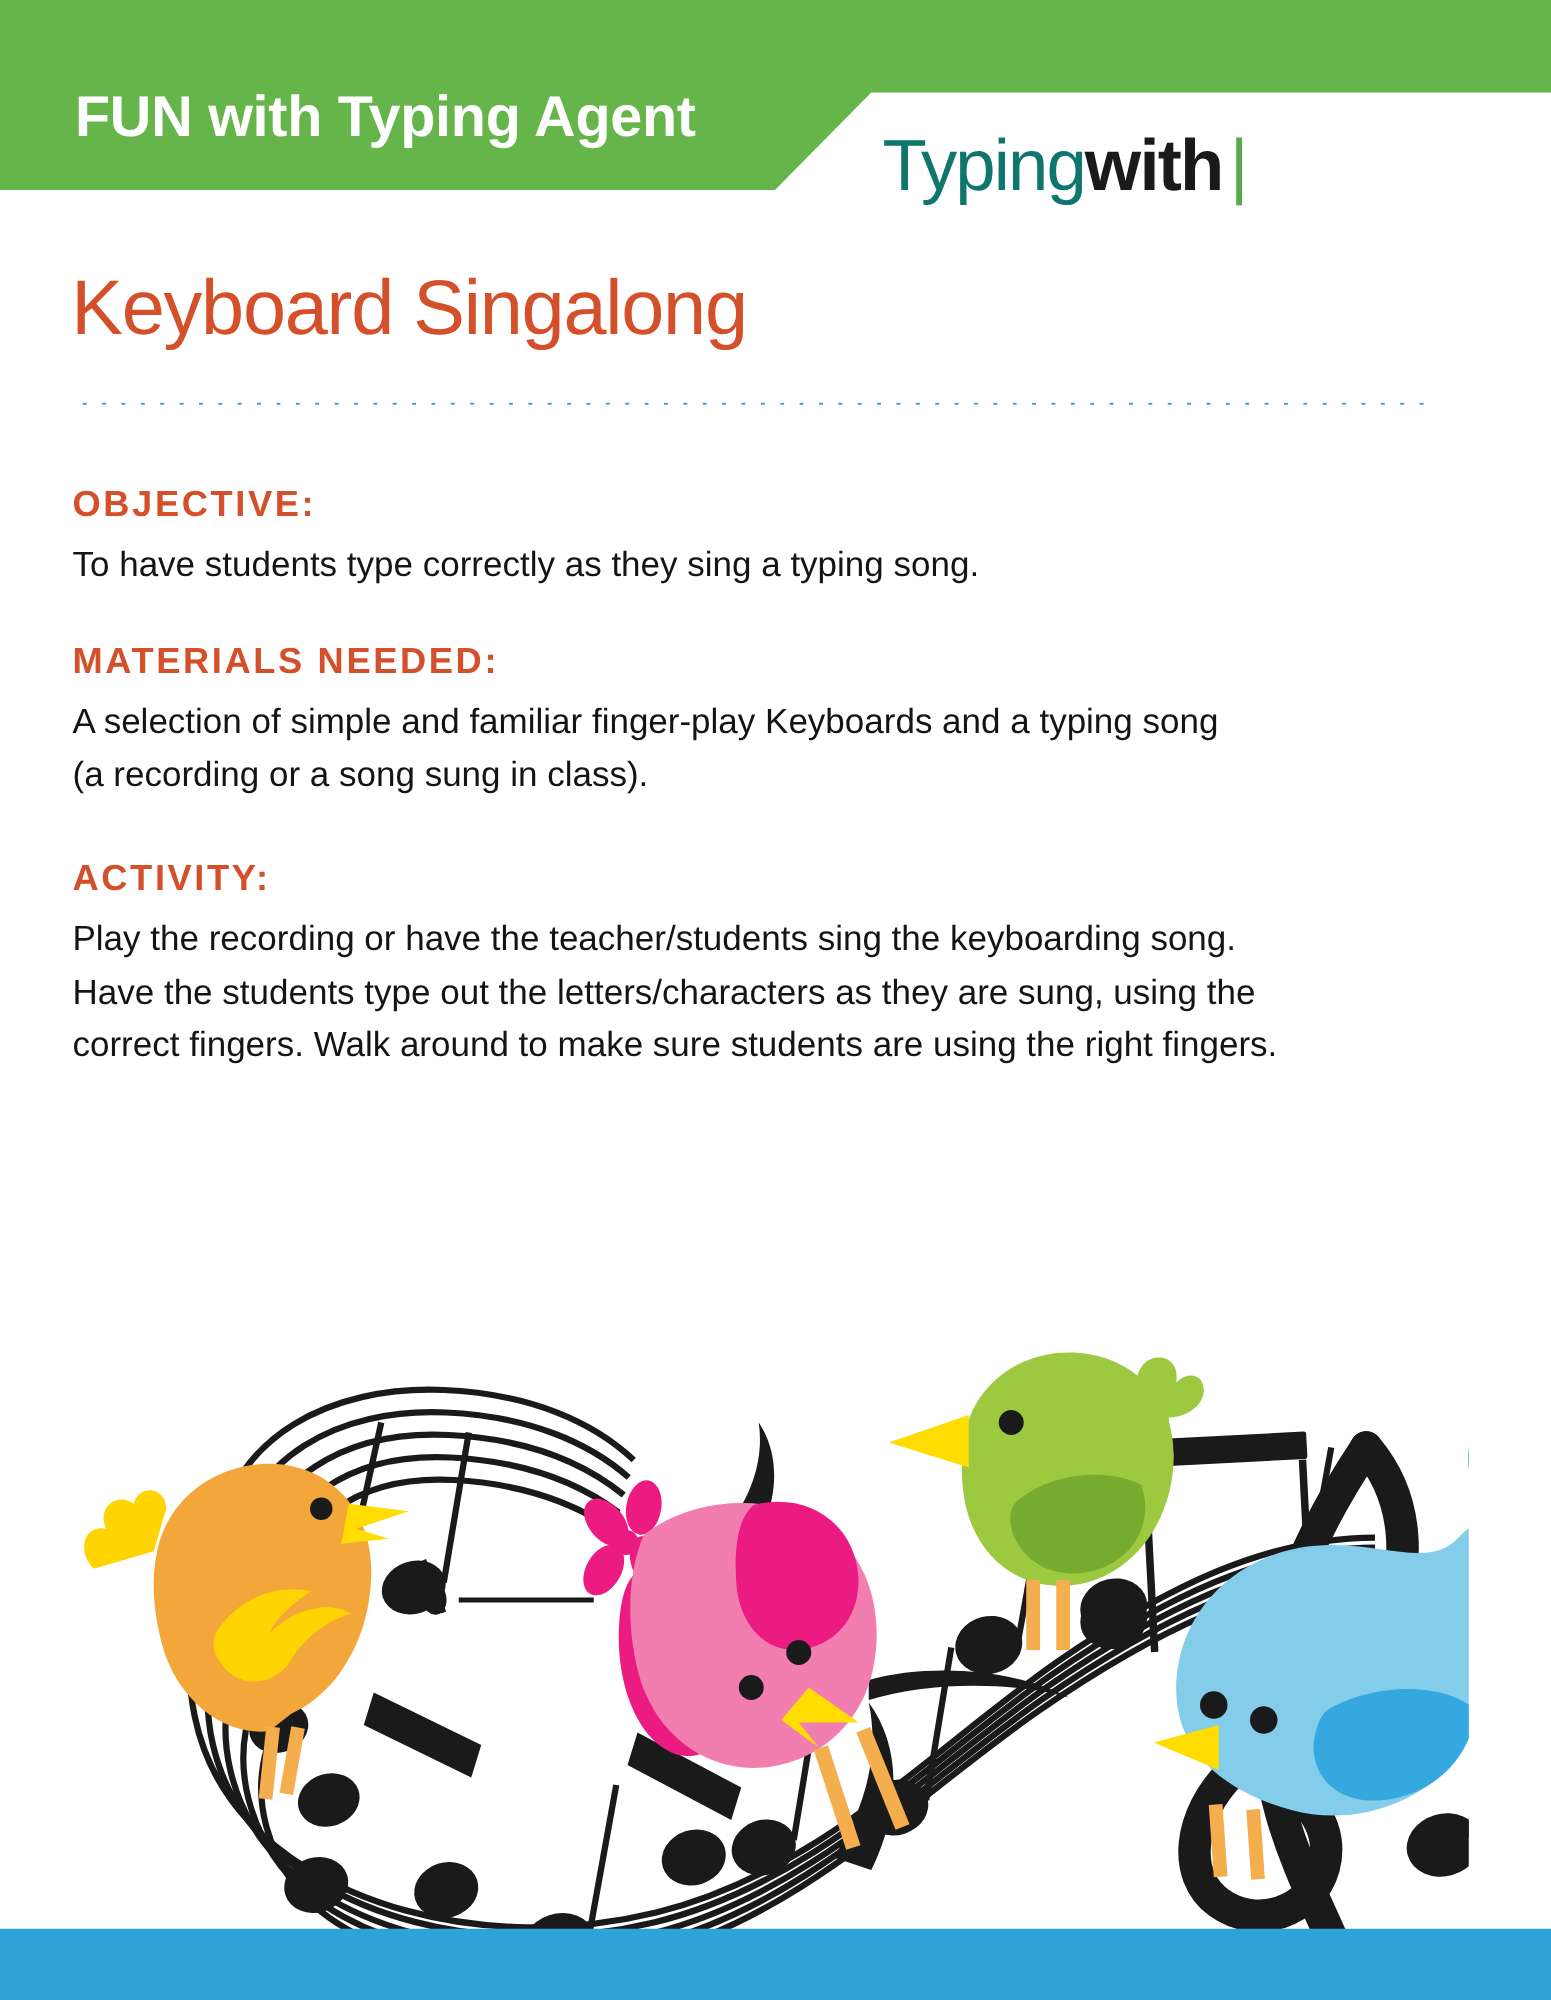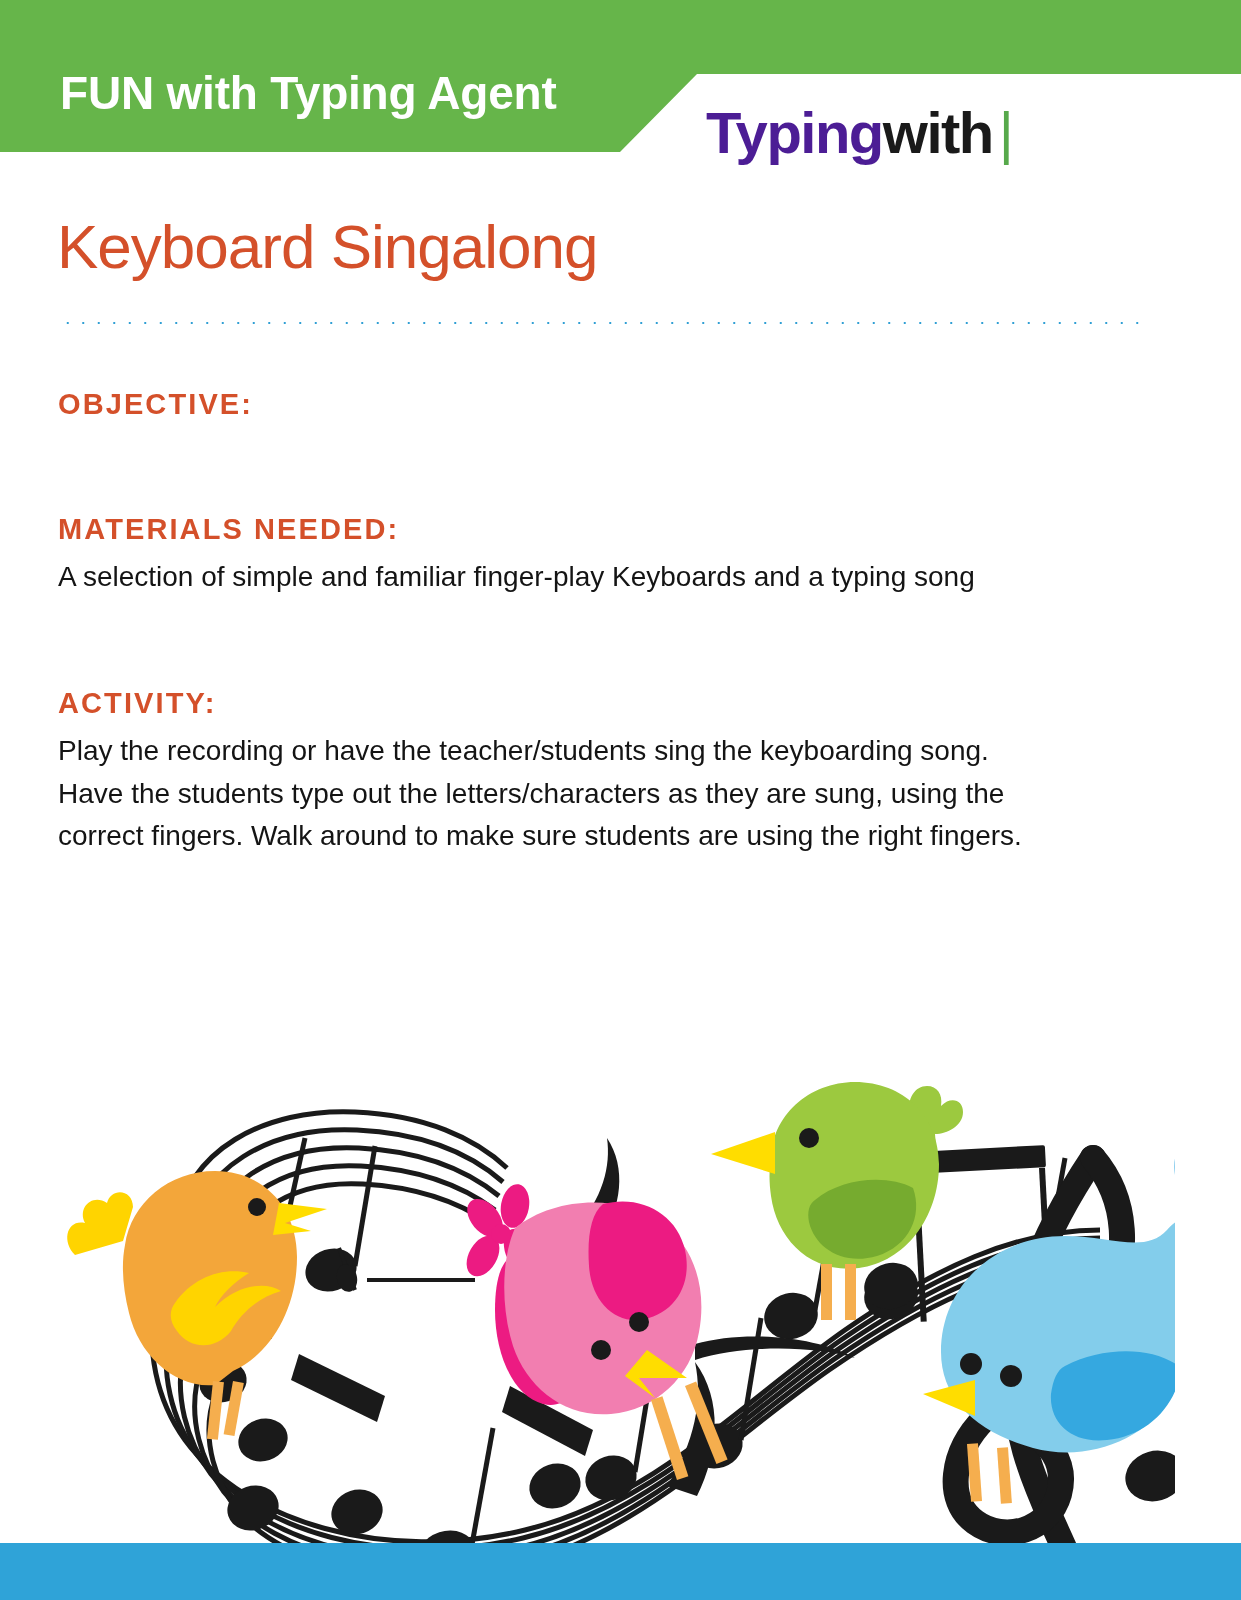--- a/index.html
+++ b/index.html
@@ -55,22 +55,22 @@
   .logo {
     position: absolute;
     left: 706px;
     top: 104px;
     font-size: 58px;
     line-height: 1;
     white-space: nowrap;
     letter-spacing: -1.5px;
   }
   .logo .logo-typing {
-    color: #4c1d95;
-    font-weight: bold;
+    color: #0f766e;
+    font-weight: normal;
   }
   .logo .logo-agent {
     color: #1a1a1a;
     font-weight: bold;
   }
   .logo .logo-bar {
     color: #57a94b;
     font-weight: normal;
     margin-left: 6px;
   }
@@ -157,26 +157,30 @@
   <div class="logo">
     <span class="logo-typing">Typing</span><span class="logo-agent">with</span><span class="logo-bar">|</span>
   </div>
 
   <div class="doc-title">Keyboard Singalong</div>
 
   <div class="dotted-rule"></div>
 
   <div class="section" id="sec-objective">
     <div class="section-head">OBJECTIVE:</div>
+    <div class="section-body">
+      <span>To have students type correctly as they sing a typing song.</span>
+    </div>
   </div>
 
   <div class="section" id="sec-materials">
     <div class="section-head">MATERIALS NEEDED:</div>
     <div class="section-body">
       <span>A selection of simple and familiar finger-play Keyboards and a typing song</span>
+      <span>(a recording or a song sung in class).</span>
     </div>
   </div>
 
   <div class="section" id="sec-activity">
     <div class="section-head">ACTIVITY:</div>
     <div class="section-body">
       <span>Play the recording or have the teacher/students sing the keyboarding song.</span>
       <span>Have the students type out the letters/characters as they are sung, using the</span>
       <span>correct fingers. Walk around to make sure students are using the right fingers.</span>
     </div>

